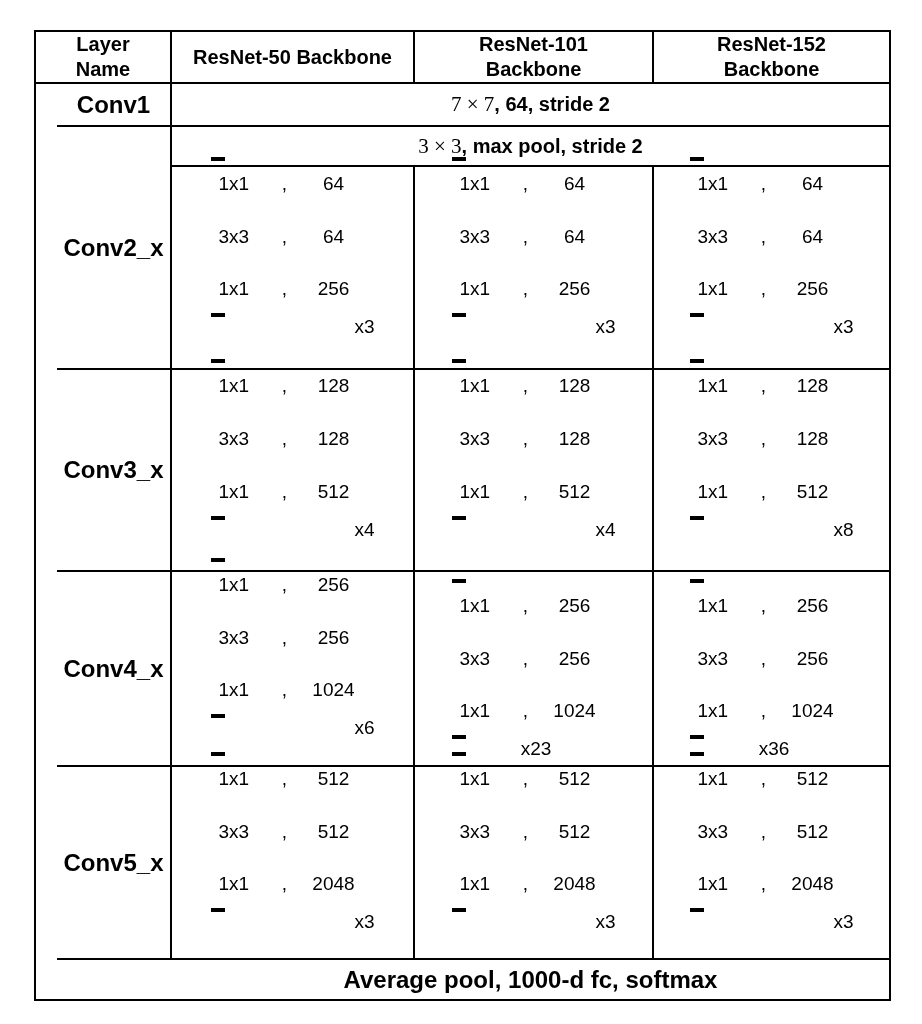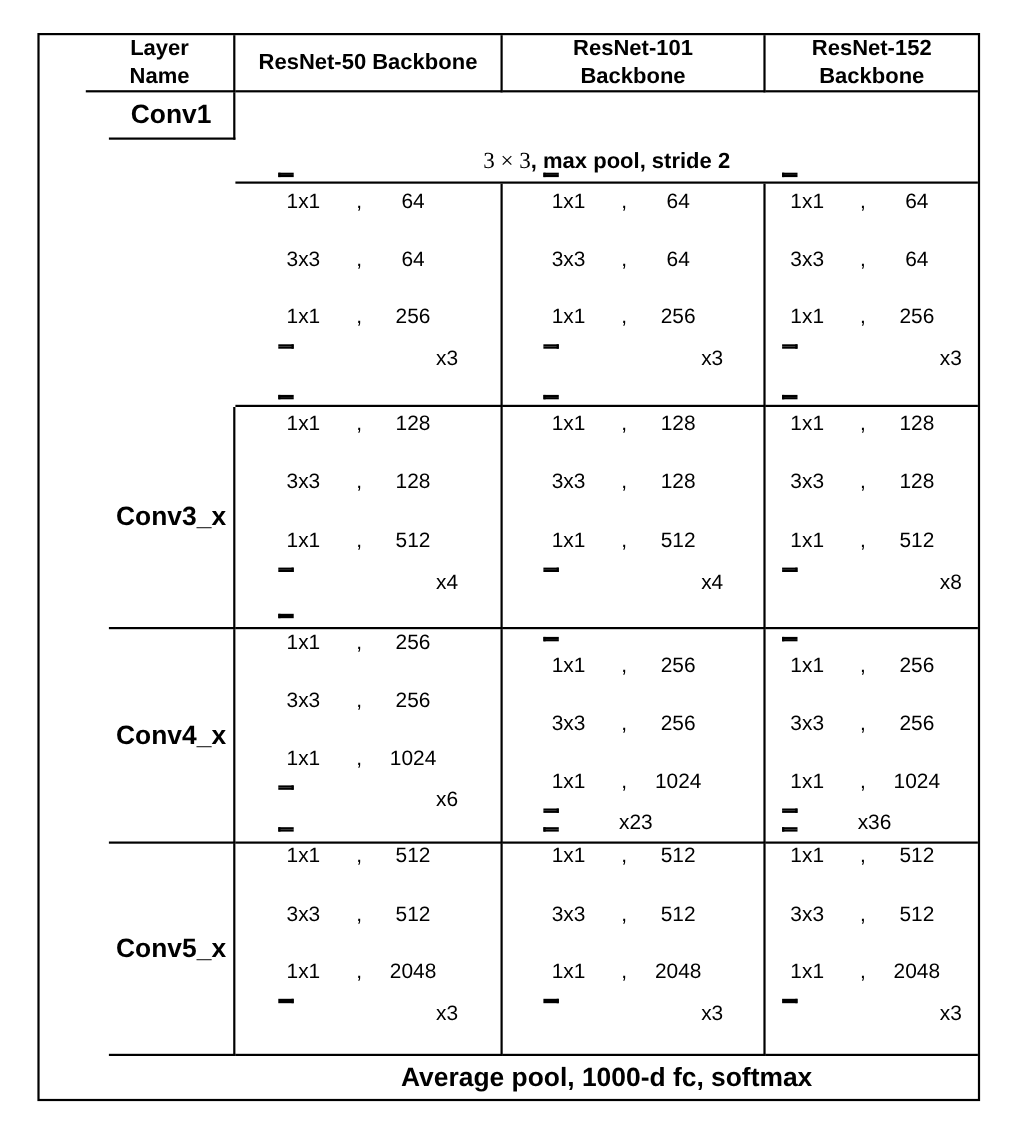--- a/index.html
+++ b/index.html
@@ -11,21 +11,20 @@
     position: relative;
   }
   .tbl {
     position: absolute; left: 34px; top: 30px;
     width: 857px; height: 971px;
     border: 2px solid #000;
     display: grid;
     grid-template-columns: 136px 243px 239px 1fr;
     grid-template-rows: 52px 43px 40px 203px 202px 195px 193px 1fr;
     background: #fff;
-    padding-left: 42px;
   }
   .c {
     border-right: 2px solid #000;
     border-bottom: 2px solid #000;
     display: flex; align-items: center; justify-content: center;
     text-align: center;
   }
   .nr { border-right: none; }
   .nb { border-bottom: none; }
   .hd { font-weight: bold; font-size: 20px; line-height: 1.25; white-space: pre-line; }
@@ -60,21 +59,28 @@
 
   <div class="c hd" style="grid-area:1/1">Layer
 Name</div>
   <div class="c hd" style="grid-area:1/2">ResNet-50 Backbone</div>
   <div class="c hd" style="grid-area:1/3">ResNet-101
 Backbone</div>
   <div class="c hd nr" style="grid-area:1/4">ResNet-152
 Backbone</div>
 
   <div class="c lbl" style="grid-area:2/1">Conv1</div>
-
+  <div class="c nr" style="grid-area:2/2/3/5">
+    <div class="inl">
+      <span class="math">7 × 7</span>
+        <span class="bold">, 64, stride 2</span>
+    </div>
+  </div>
+
+  <div class="c lbl" style="grid-area:3/1/5/2">Conv2_x</div>
   <div class="c nr" style="grid-area:3/2/4/5">
     <div class="inl">
       <span class="math">3 × 3</span>
         <span class="bold">, max pool, stride 2</span>
     </div>
   </div>
 
   <div class="c" style="grid-area:4/2">
     <div class="mat">
       <div class="br l"></div>

